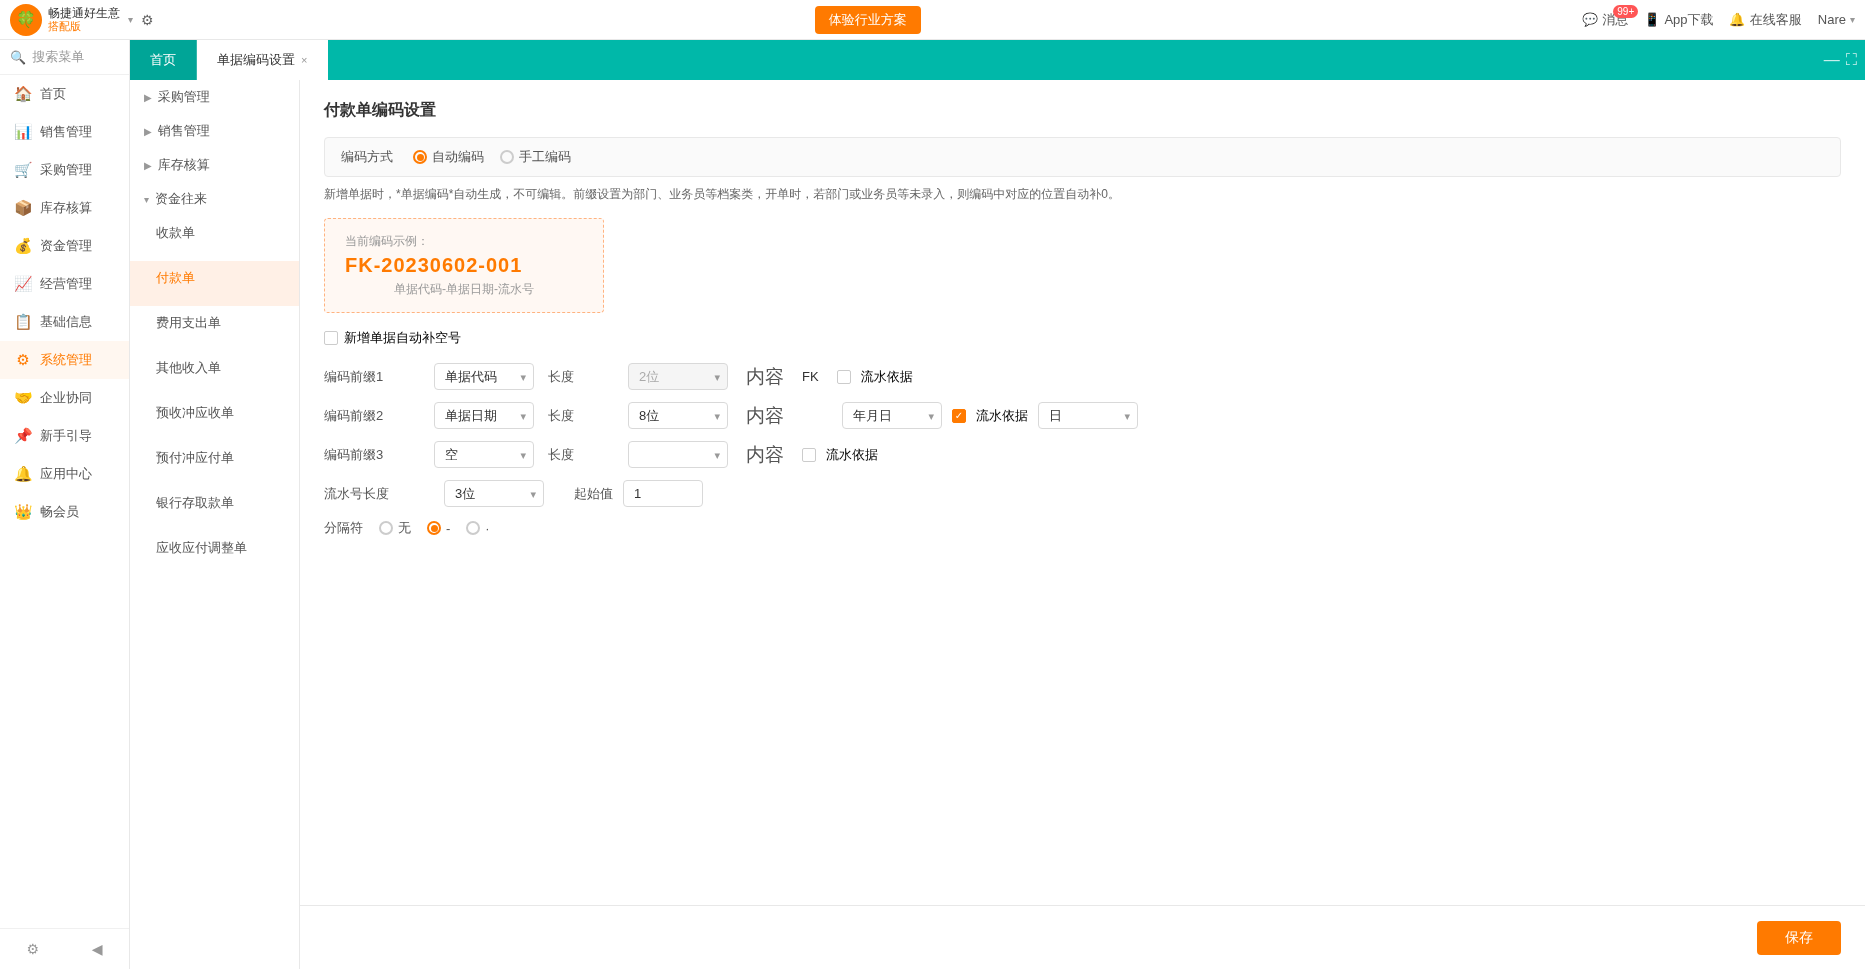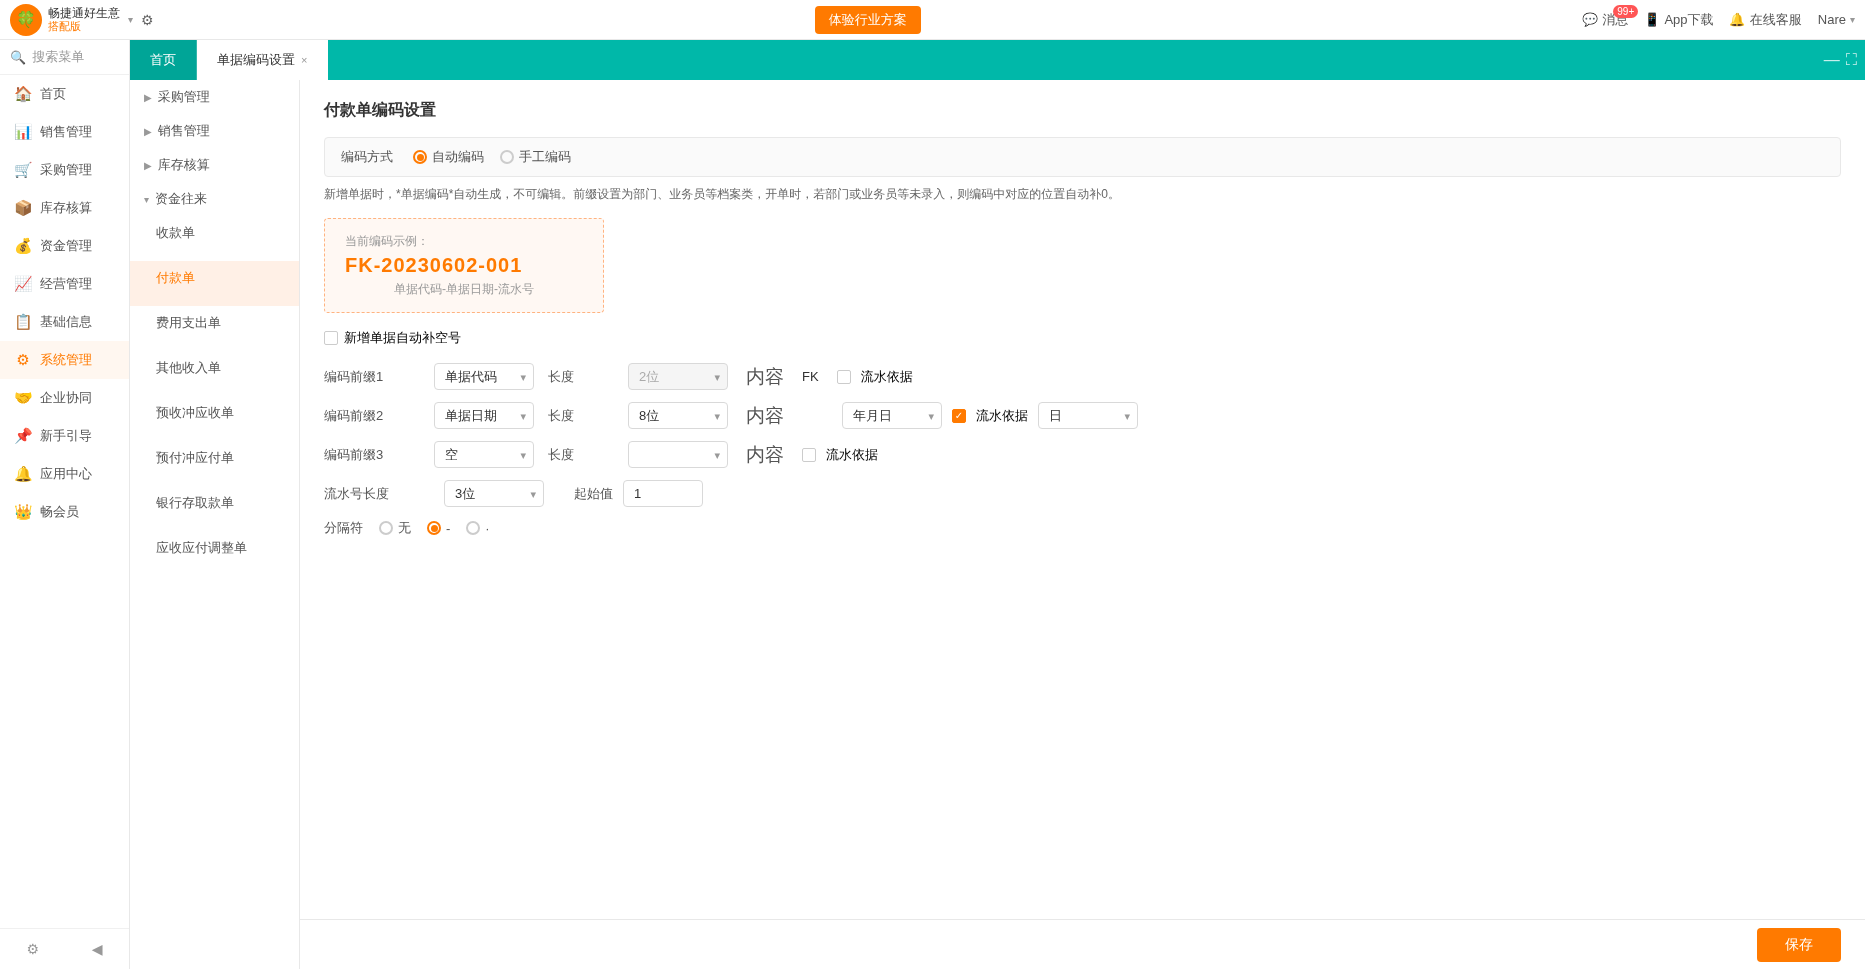--- a/index.html
+++ b/index.html
@@ -289,21 +289,21 @@
       display: flex;
       align-items: center;
       gap: 16px;
       margin-bottom: 12px;
     }
     .sep-label { font-size: 13px; color: #555; }
     .sep-radio-item { display: flex; align-items: center; gap: 5px; cursor: pointer; font-size: 13px; color: #555; }
 
     
     .bottom-bar {
-      height: 50px;
+      height: 64px;
       background: white;
       border-top: 1px solid #e8e8e8;
       display: flex;
       align-items: center;
       justify-content: flex-end;
       padding: 0 24px;
     }
     .btn-save {
       background: #ff7a00;
       color: white;

